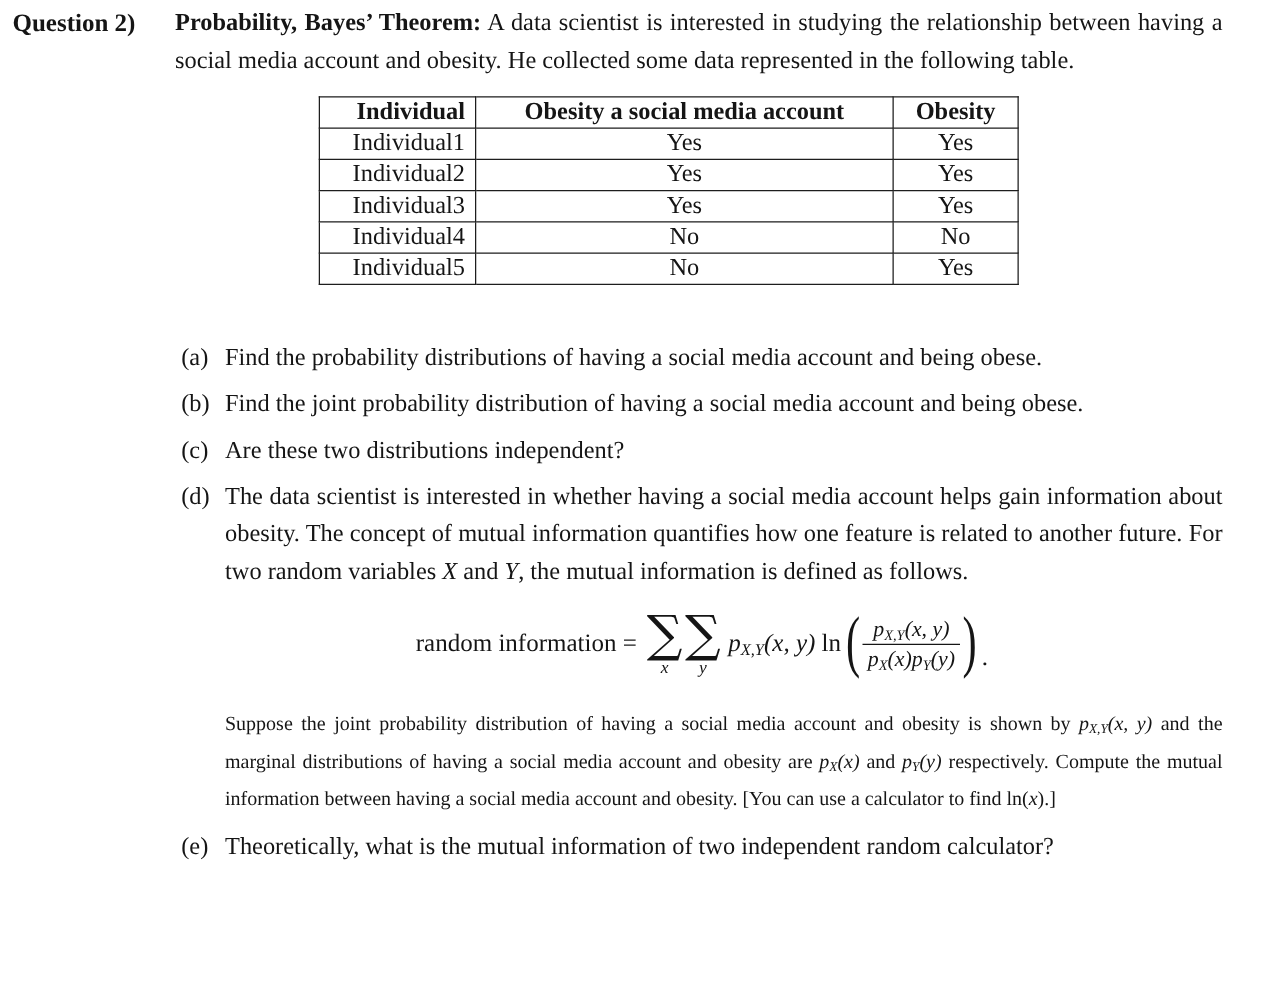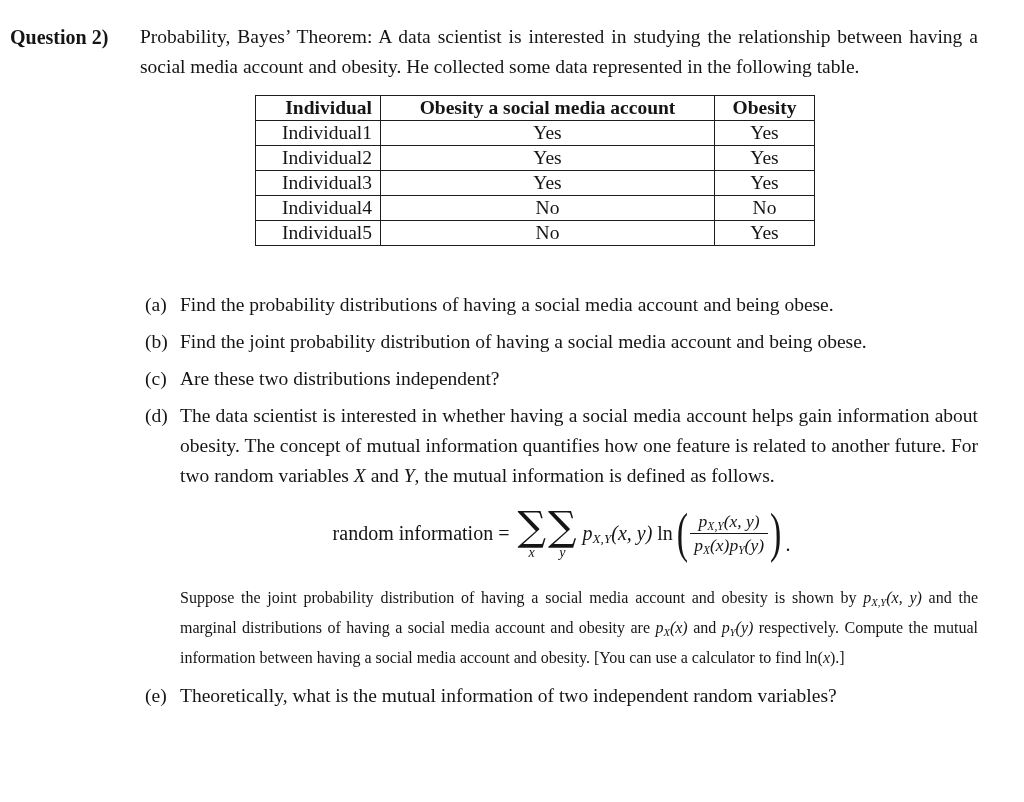--- a/index.html
+++ b/index.html
@@ -1,27 +1,27 @@
 <!DOCTYPE html>
 <html><head>
 <meta charset="utf-8">
 <style>
   html,body{margin:0;padding:0;}
   body{
     width:1024px;height:802px;overflow:hidden;background:#ffffff;
     font-family:"Liberation Serif","DejaVu Serif",serif;color:#151515;
     -webkit-font-smoothing:antialiased;
   }
-  .page{position:relative;width:1024px;height:802px;box-sizing:border-box;padding-top:22px;}
+  .page{position:relative;width:1024px;height:802px;box-sizing:border-box;padding-top:4px;}
 
   
   .qrow{display:flex;margin:0 46px 0 10px;}
   .qlabel{width:130px;flex:none;font-weight:700;font-size:20px;line-height:30px;}
   .qbody{flex:1;font-size:19.5px;line-height:30px;text-align:justify;}
-  .bf{font-weight:400;}
+  .bf{font-weight:700;}
   .it{font-style:italic;}
   sub{font-size:66%;line-height:0;vertical-align:-0.25em;}
 
   
   .dtable{border-collapse:collapse;margin:13px 0 0 255px;table-layout:fixed;font-size:19.5px;}
   .dtable th,.dtable td{
     border:1.6px solid #1d1d1d;height:24px;padding:0 8px;text-align:center;
     overflow:hidden;white-space:nowrap;
   }
   .dtable th{font-weight:700;}
@@ -141,16 +141,16 @@
       <span class="den"><span class="it">p</span><sub class="it">X</sub><span class="it">(x)</span><span class="it">p</span><sub class="it">Y</sub><span class="it">(y)</span></span>
     </span>
     <span class="bigp">)</span>
     <span class="fperiod">.</span>
   </div>
 
   <div class="cont"><span>Suppose the joint probability distribution of having a social media account and obesity is shown by </span><span class="it">p</span><sub class="it">X,Y</sub><span class="it">(x, y)</span><span> and the marginal distributions of having a social media account and obesity are </span><span class="it">p</span><sub class="it">X</sub><span class="it">(x)</span><span> and </span><span class="it">p</span><sub class="it">Y</sub><span class="it">(y)</span><span> respectively. Compute the mutual information between having a social media account and obesity. [You can use a calculator to find ln(</span><span class="it">x</span><span>).]</span></div>
 
   <div class="item" style="margin-top:8px;">
     <div class="ilabel">(e)</div>
-    <div class="ibody"><span>Theoretically, what is the mutual information of two independent random variables?</span></div>
+    <div class="ibody"><span>Theoretically, what is the mutual information of two independent random calculator?</span></div>
   </div>
 
 </div>
 
 </body></html>

